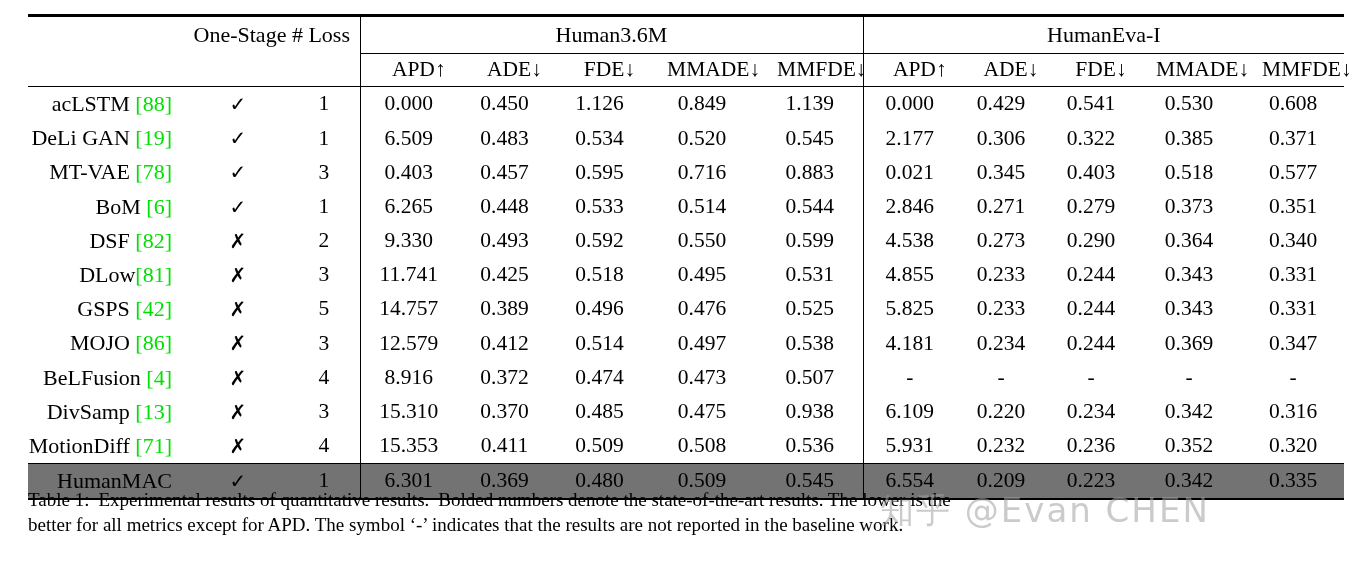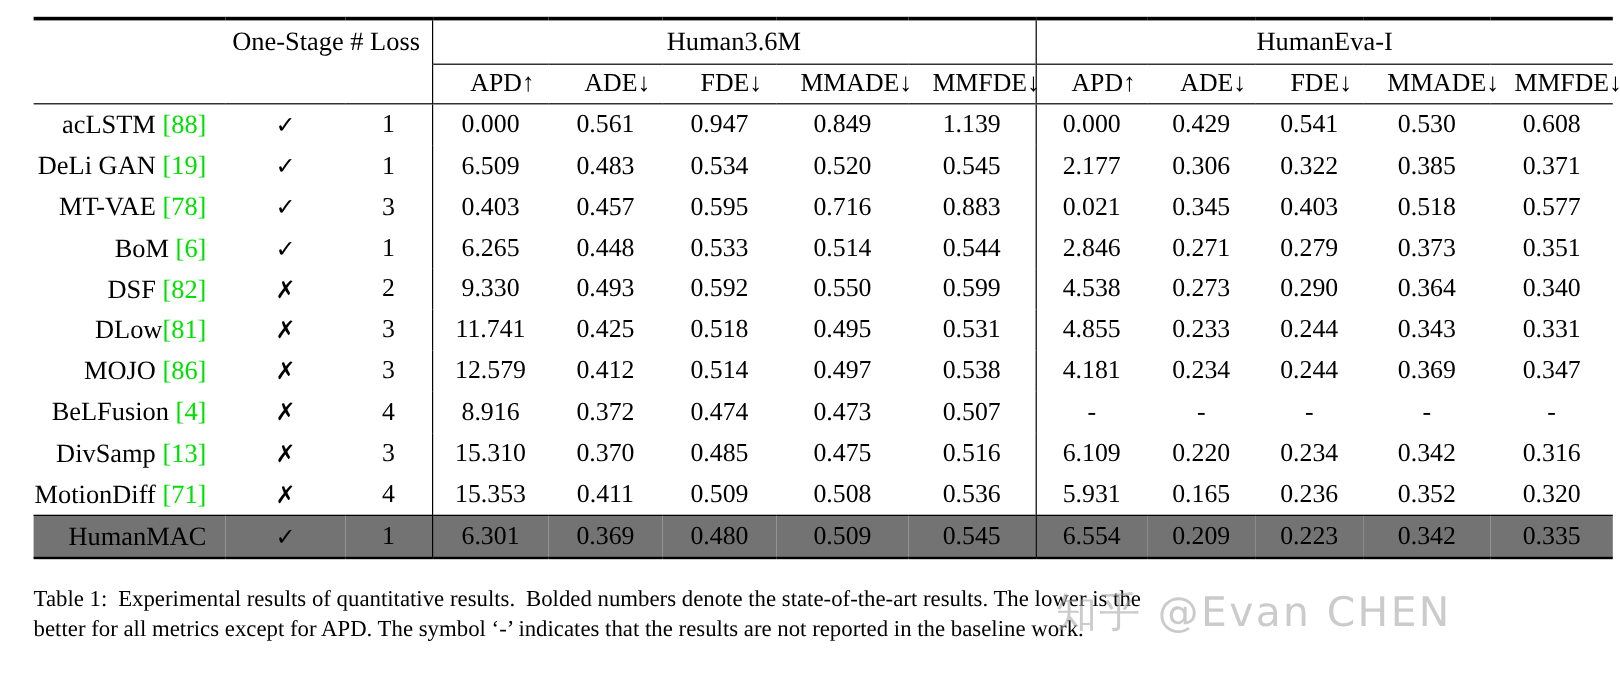--- a/index.html
+++ b/index.html
@@ -176,22 +176,22 @@
           <td class="rule-thin">MMFDE↓</td>
         </tr>
       </thead>
 
       <tbody id="table-body">
           <tr class="data-row">
             <td class="method-cell rule-mid"><span>acLSTM</span><span> </span><span class="cite">[88]</span></td>
             <td class="mark rule-mid">✓</td>
             <td class=" rule-mid">1</td>
             <td class="vl  rule-mid">0.000</td>
-            <td class=" rule-mid">0.561</td>
-            <td class=" rule-mid">0.947</td>
+            <td class=" rule-mid">0.450</td>
+            <td class=" rule-mid">1.126</td>
             <td class=" rule-mid">0.849</td>
             <td class=" rule-mid">1.139</td>
             <td class="vl  rule-mid">0.000</td>
             <td class=" rule-mid">0.429</td>
             <td class=" rule-mid">0.541</td>
             <td class=" rule-mid">0.530</td>
             <td class=" rule-mid">0.608</td>
           </tr>
           <tr class="data-row">
             <td class="method-cell"><span>DeLi GAN</span><span> </span><span class="cite">[19]</span></td>
@@ -262,20 +262,35 @@
             <td class="">0.518</td>
             <td class="">0.495</td>
             <td class="">0.531</td>
             <td class="vl ">4.855</td>
             <td class="">0.233</td>
             <td class="">0.244</td>
             <td class="">0.343</td>
             <td class="">0.331</td>
           </tr>
           <tr class="data-row">
+            <td class="method-cell"><span>GSPS</span><span> </span><span class="cite">[42]</span></td>
+            <td class="mark">✗</td>
+            <td class="">5</td>
+            <td class="vl ">14.757</td>
+            <td class="">0.389</td>
+            <td class="">0.496</td>
+            <td class="">0.476</td>
+            <td class="">0.525</td>
+            <td class="vl ">5.825</td>
+            <td class="">0.233</td>
+            <td class="">0.244</td>
+            <td class="">0.343</td>
+            <td class="">0.331</td>
+          </tr>
+          <tr class="data-row">
             <td class="method-cell"><span>MOJO</span><span> </span><span class="cite">[86]</span></td>
             <td class="mark">✗</td>
             <td class="">3</td>
             <td class="vl ">12.579</td>
             <td class="">0.412</td>
             <td class="">0.514</td>
             <td class="">0.497</td>
             <td class="">0.538</td>
             <td class="vl ">4.181</td>
             <td class="">0.234</td>
@@ -299,38 +314,38 @@
             <td class="">-</td>
           </tr>
           <tr class="data-row">
             <td class="method-cell"><span>DivSamp</span><span> </span><span class="cite">[13]</span></td>
             <td class="mark">✗</td>
             <td class="">3</td>
             <td class="vl ">15.310</td>
             <td class="">0.370</td>
             <td class="">0.485</td>
             <td class="">0.475</td>
-            <td class="">0.516</td>
+            <td class="">0.938</td>
             <td class="vl ">6.109</td>
             <td class="">0.220</td>
             <td class="">0.234</td>
             <td class="bold ">0.342</td>
             <td class="bold ">0.316</td>
           </tr>
           <tr class="data-row">
             <td class="method-cell"><span>MotionDiff</span><span> </span><span class="cite">[71]</span></td>
             <td class="mark">✗</td>
             <td class="">4</td>
             <td class="vl bold ">15.353</td>
             <td class="">0.411</td>
             <td class="">0.509</td>
             <td class="">0.508</td>
             <td class="">0.536</td>
             <td class="vl ">5.931</td>
-            <td class="">0.165</td>
+            <td class="">0.232</td>
             <td class="">0.236</td>
             <td class="">0.352</td>
             <td class="">0.320</td>
           </tr>
           <tr class="data-row highlight">
             <td class="method-cell rule-mid"><span>HumanMAC</span></td>
             <td class="mark rule-mid">✓</td>
             <td class=" rule-mid">1</td>
             <td class="vl  rule-mid">6.301</td>
             <td class="bold  rule-mid">0.369</td>

